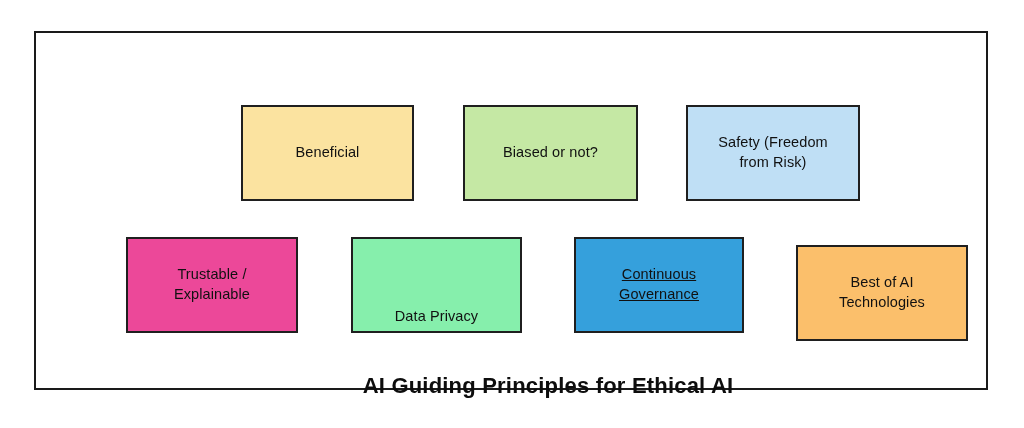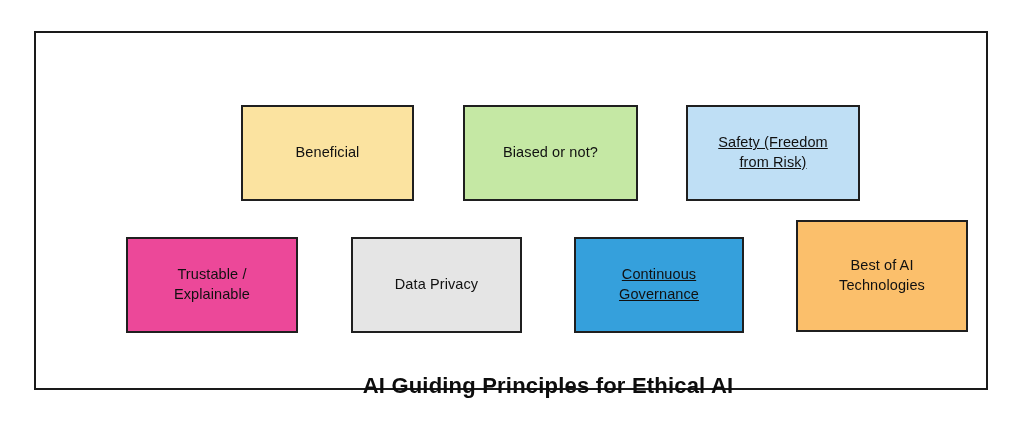--- a/index.html
+++ b/index.html
@@ -50,27 +50,27 @@
   }
 
   .box-label {
     display: block;
     white-space: pre-line;
   }
 
   
   #box-beneficial  { left: 205px; top: 72px;  width: 173px; height: 96px; }
   #box-biased      { left: 427px; top: 72px;  width: 175px; height: 96px; }
-  #box-safety      { left: 650px; top: 72px;  width: 174px; height: 96px; text-decoration: underline; }
+  #box-safety      { left: 650px; top: 72px;  width: 174px; height: 96px; }
 
   
   #box-trustable   { left: 90px;  top: 204px; width: 172px; height: 96px; }
   #box-privacy     { left: 315px; top: 204px; width: 171px; height: 96px; }
   #box-governance  { left: 538px; top: 204px; width: 170px; height: 96px; text-decoration: underline; }
-  #box-bestof      { left: 760px; top: 187px; width: 172px; height: 112px; }
+  #box-bestof      { left: 760px; top: 212px; width: 172px; height: 96px; }
 
   
   #diagram-title {
     position: absolute;
     left: 0;
     top: 340px;
     width: 1024px;
     text-align: center;
     font-size: 22px;
     font-weight: bold;
@@ -96,21 +96,21 @@
     <div class="principle-box" id="box-safety" style="background-color: rgb(191, 223, 245); border-color: rgb(31, 31, 31);">
       <span class="box-label">Safety (Freedom
 from Risk)</span>
     </div>
 
     <div class="principle-box" id="box-trustable" style="background-color: #ec4899; border-color: rgb(31, 31, 31);">
       <span class="box-label">Trustable /
 Explainable</span>
     </div>
 
-    <div class="principle-box" id="box-privacy" style="background-color: #e5e5e5; border-color: rgb(31, 31, 31);">
+    <div class="principle-box" id="box-privacy" style="background-color: #86efac; border-color: rgb(31, 31, 31); align-items: flex-end;">
       <span class="box-label">Data Privacy</span>
     </div>
 
     <div class="principle-box" id="box-governance" style="background-color: rgb(53, 160, 220); border-color: rgb(31, 31, 31);">
       <span class="box-label">Continuous
 Governance</span>
     </div>
 
     <div class="principle-box" id="box-bestof" style="background-color: rgb(251, 191, 107); border-color: rgb(31, 31, 31);">
       <span class="box-label">Best of AI

